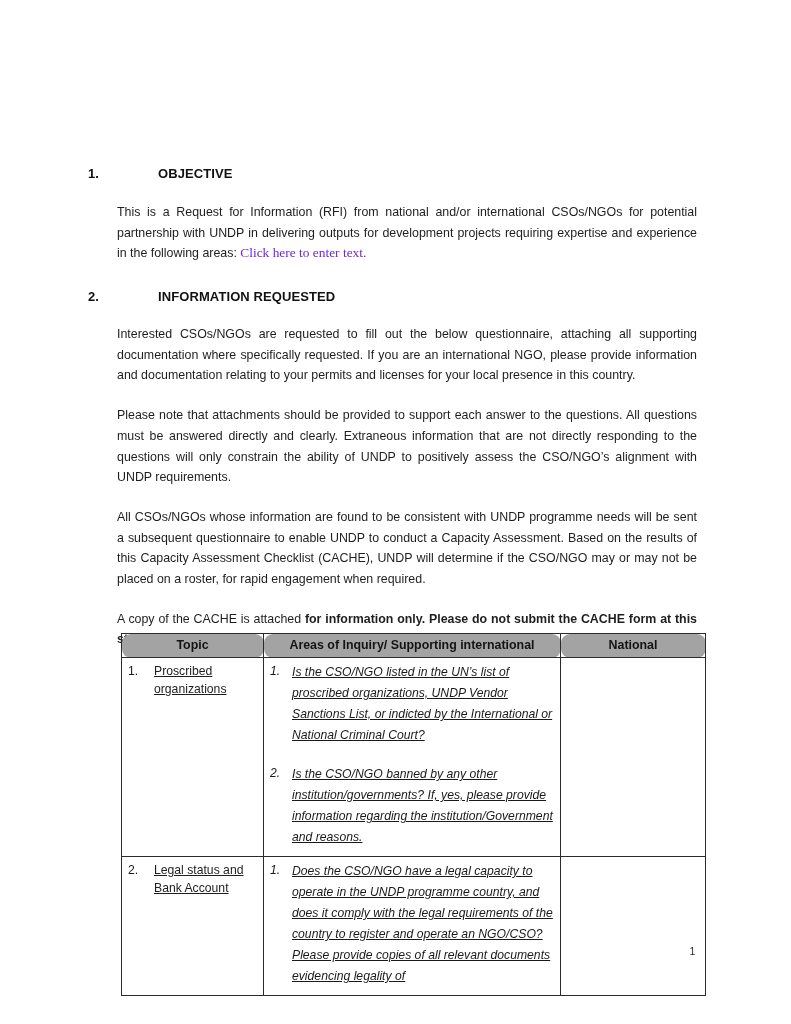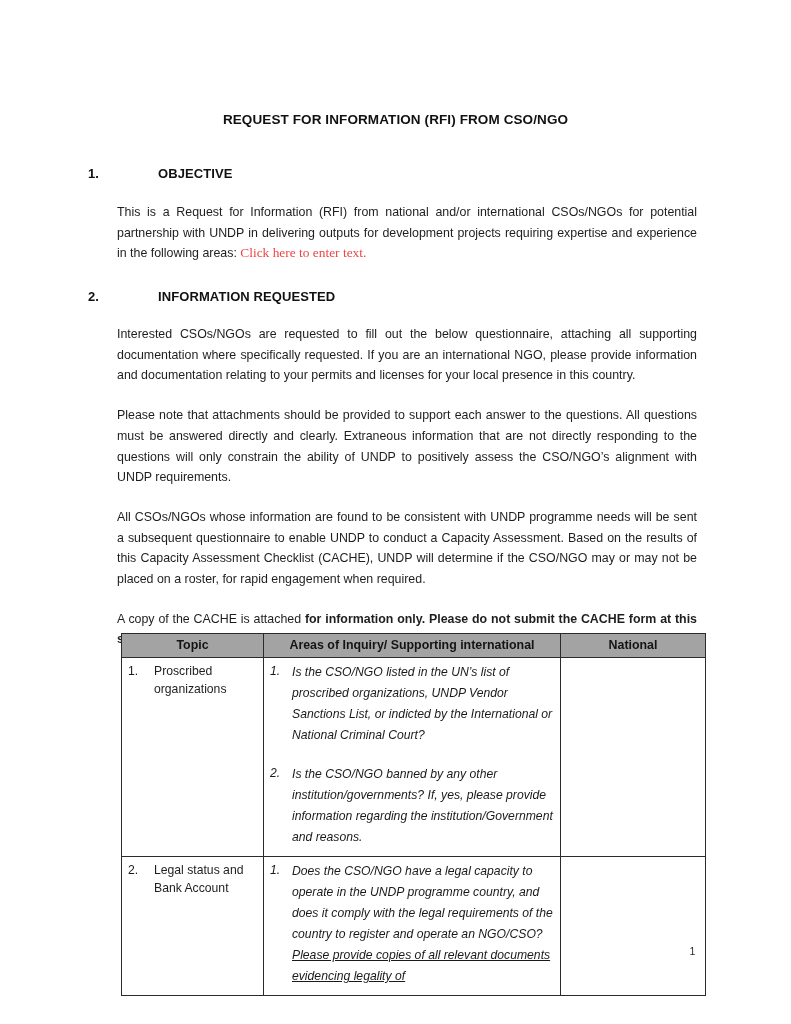--- a/index.html
+++ b/index.html
@@ -58,21 +58,21 @@
     font-size: 12.4px;
     line-height: 20.7px;
     text-align: justify;
     color: #1e1e1e;
   }
   .body-block p {
     margin: 0 0 19px 0;
   }
   .body-block p:last-child { margin-bottom: 0; }
   .placeholder-red {
-    color: #ef4444;
+    color: #6d28d9;
     font-family: "Liberation Serif", serif;
     font-size: 13.4px;
   }
   b, .b { font-weight: bold; }
 
   
   .qtable {
     position: absolute;
     left: 121px;
     top: 633px;
@@ -91,35 +91,37 @@
     padding: 0;
   }
   .qtable thead th {
     background: #a3a3a3;
     text-align: center;
     font-weight: bold;
     font-size: 12.4px;
     color: #141414;
     padding: 3px 4px 4px 4px;
     line-height: 16px;
+    border-radius: 9px;
   }
   .cell-pad { padding: 4px 6px 8px 6px; }
 
   .num-row {
     display: flex;
     align-items: flex-start;
   }
   .num-row .num {
     flex: 0 0 24px;
     width: 24px;
     line-height: 18px;
   }
   .num-row .txt {
     flex: 1 1 auto;
     line-height: 18px;
+    text-decoration: underline;
   }
   .topic-cell .num-row .num { flex: 0 0 26px; width: 26px; }
   .topic-cell .txt { color: #1e1e1e; }
 
   .area-cell .num-row { margin-bottom: 0; }
   .area-cell .q-block + .q-block { margin-top: 18px; }
   .area-cell .num { font-style: italic; flex: 0 0 22px; width: 22px; line-height: 18.6px;}
   .area-cell .txt { font-style: italic; line-height: 21px; }
   .u { text-decoration: underline; }
 
@@ -134,21 +136,20 @@
     font-size: 10.5px;
     color: #2a2a2a;
   }
   .page-number span { position: relative; left: 297px; }
 </style>
 </head>
 <body>
 
 <div class="page">
 
-  <div class="doc-title">REQUEST FOR INFORMATION (RFI) FROM CSO/NGO</div>
 
   <div class="section" style="top:166px;">
     <div class="section-heading">
       <span class="section-num">1.</span>
       <span class="section-label">OBJECTIVE</span>
     </div>
   </div>
 
   <div class="body-block" style="top:202px;">
     <p><span>This is a Request for Information (RFI) from national and/or international CSOs/NGOs for potential partnership with UNDP in delivering outputs for development projects requiring expertise and experience in the following areas: </span><span class="placeholder-red">Click here to enter text.</span></p>

